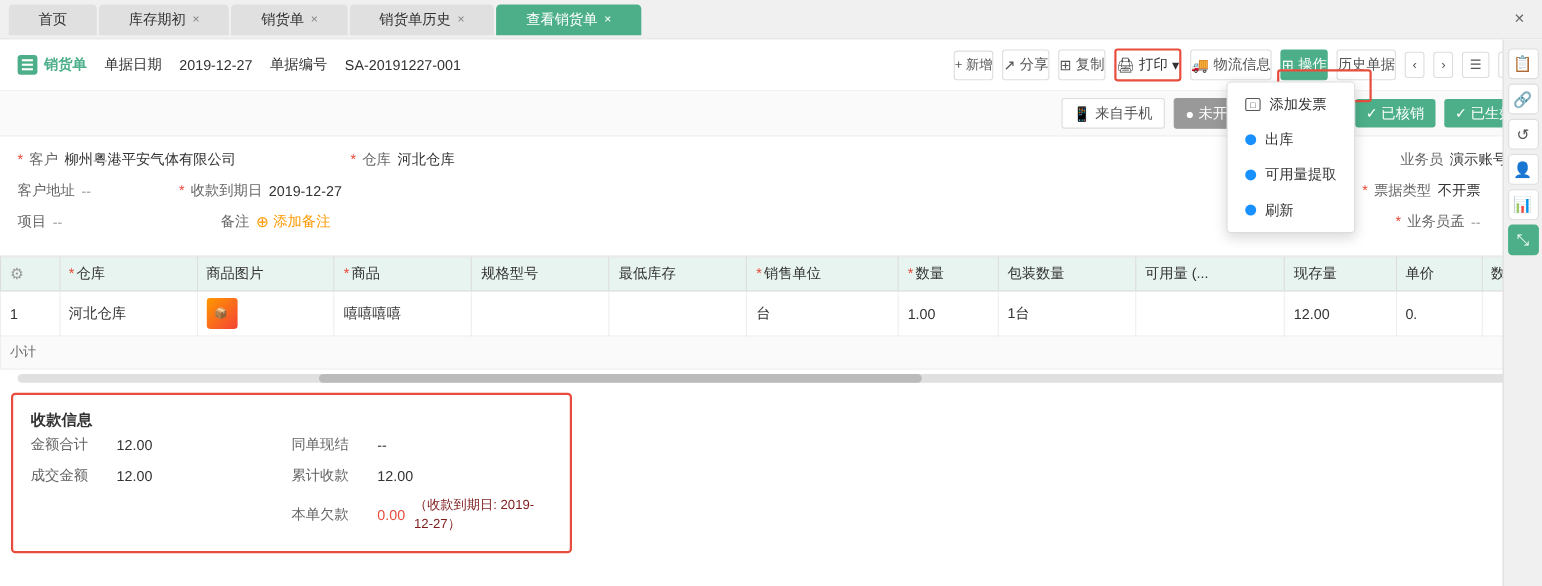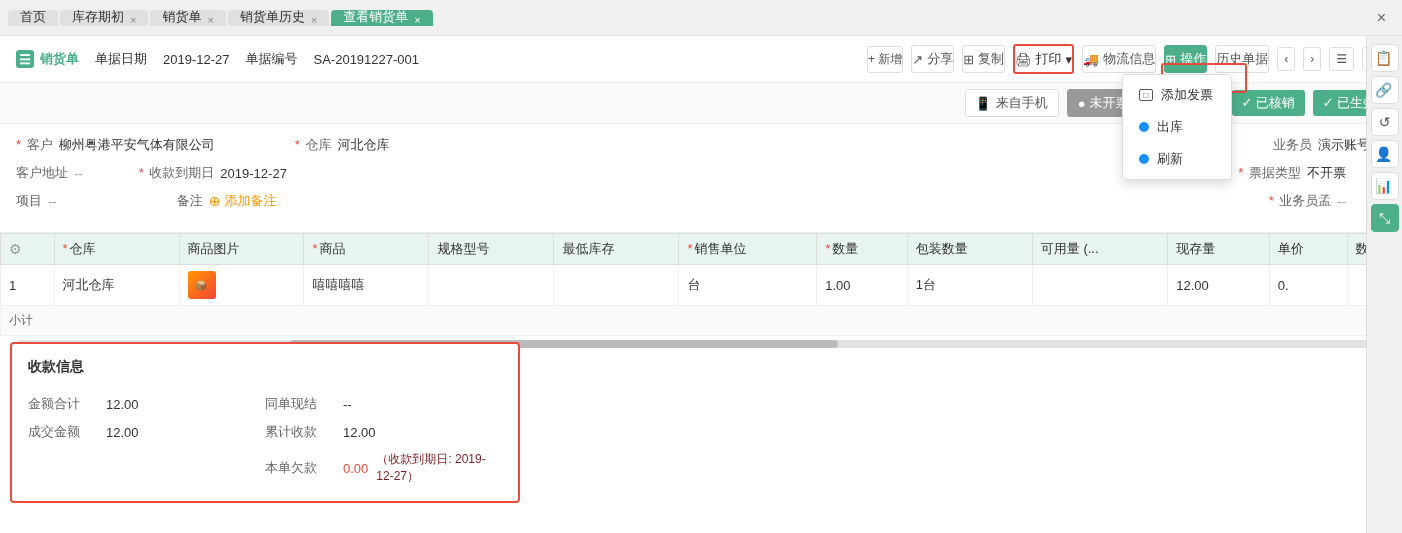--- a/index.html
+++ b/index.html
@@ -4,21 +4,21 @@
   <style>
     * { box-sizing: border-box; margin: 0; padding: 0; font-family: 'Microsoft YaHei', 'PingFang SC', sans-serif; font-size: 13px; }
     body { background: #f5f5f5; width: 1402px; height: 533px; overflow: hidden; position: relative; }
 
     
     .tab-bar {
       display: flex; align-items: center; background: #f0f0f0; border-bottom: 1px solid #ddd;
       height: 36px; padding: 0 8px; gap: 2px;
     }
     .tab {
-      display: flex; align-items: flex-end; padding: 0 12px; height: 16px; background: #e0e0e0;
+      display: flex; align-items: center; padding: 0 27px; height: 28px; background: #e0e0e0;
       border-radius: 4px 4px 0 0; cursor: pointer; gap: 6px; font-size: 13px; color: #333;
     }
     .tab.active { background: #4caf8a; color: #fff; }
     .tab .close-icon { font-size: 11px; color: #888; cursor: pointer; }
     .tab.active .close-icon { color: #fff; }
     .tab-bar-right { margin-left: auto; }
     .close-btn { font-size: 16px; color: #666; cursor: pointer; padding: 4px 8px; }
 
     
     .main { background: #fff; height: calc(533px - 36px); display: flex; flex-direction: column; }
@@ -50,21 +50,21 @@
       display: flex; align-items: center; gap: 4px; padding: 4px 10px; border: 1px solid #ddd;
       border-radius: 3px; background: #fff; cursor: pointer; font-size: 12px; color: #555;
     }
     .toolbar-btn-green { background: #52c41a; color: #fff; border-color: #52c41a; }
     .toolbar-btn-gray { background: #999; color: #fff; border-color: #999; }
 
     
     .form-area {
       padding: 12px 16px; border-bottom: 1px solid #eee; flex-shrink: 0;
     }
-    .form-row { display: flex; align-items: center; margin-bottom: 10px; }
+    .form-row { display: flex; align-items: center; gap: 24px; margin-bottom: 10px; }
     .form-field { display: flex; align-items: center; gap: 6px; }
     .form-field label { color: #666; white-space: nowrap; }
     .form-field .required { color: #e74c3c; margin-right: 2px; }
     .form-field .value { color: #333; }
     .form-field .dash { color: #999; }
 
     
     .table-container { flex: 1; overflow: auto; }
     table { width: 100%; border-collapse: collapse; font-size: 12px; }
     thead th {
@@ -81,21 +81,21 @@
       width: 28px; height: 28px; background: linear-gradient(135deg, #ff9800, #f44336);
       border-radius: 3px; display: flex; align-items: center; justify-content: center;
     }
 
     
     .payment-section {
       position: absolute; bottom: 30px; left: 10px; width: 510px;
       border: 2px solid #e74c3c; border-radius: 4px; background: #fff;
       padding: 14px 16px;
     }
-    .payment-title { font-weight: bold; font-size: 14px; margin-bottom: 17px; color: #333; }
+    .payment-title { font-weight: bold; font-size: 14px; margin-bottom: 2px; color: #333; }
     .payment-grid { display: grid; grid-template-columns: 1fr 1fr; gap: 6px 0; }
     .payment-row { display: flex; align-items: center; gap: 8px; padding: 2px 0; }
     .payment-label { color: #666; white-space: nowrap; min-width: 70px; }
     .payment-value { color: #333; }
     .payment-value.red { color: #e74c3c; }
     .payment-note { color: #7f1d1d; font-size: 12px; }
 
     
     .right-sidebar {
       position: absolute; right: 0; top: 36px; width: 36px;
@@ -389,20 +389,24 @@
   <div class="dropdown-item">
     <span class="icon-sq">□</span>
     <span>添加发票</span>
   </div>
   <div class="dropdown-item">
     <span class="dot-blue" style="width:10px;height:10px;border-radius:50%;background:#1890ff;flex-shrink:0;display:inline-block;"></span>
     <span>出库</span>
   </div>
   <div class="dropdown-item">
     <span class="dot-blue" style="width:10px;height:10px;border-radius:50%;background:#1890ff;flex-shrink:0;display:inline-block;"></span>
+    <span>可用量提取</span>
+  </div>
+  <div class="dropdown-item">
+    <span class="dot-blue" style="width:10px;height:10px;border-radius:50%;background:#1890ff;flex-shrink:0;display:inline-block;"></span>
     <span>刷新</span>
   </div>
 </div>
 
 <div class="highlight-box"></div>
 
 <div class="right-sidebar">
   <div class="sidebar-icon">📋</div>
   <div class="sidebar-icon">🔗</div>
   <div class="sidebar-icon">↺</div>

